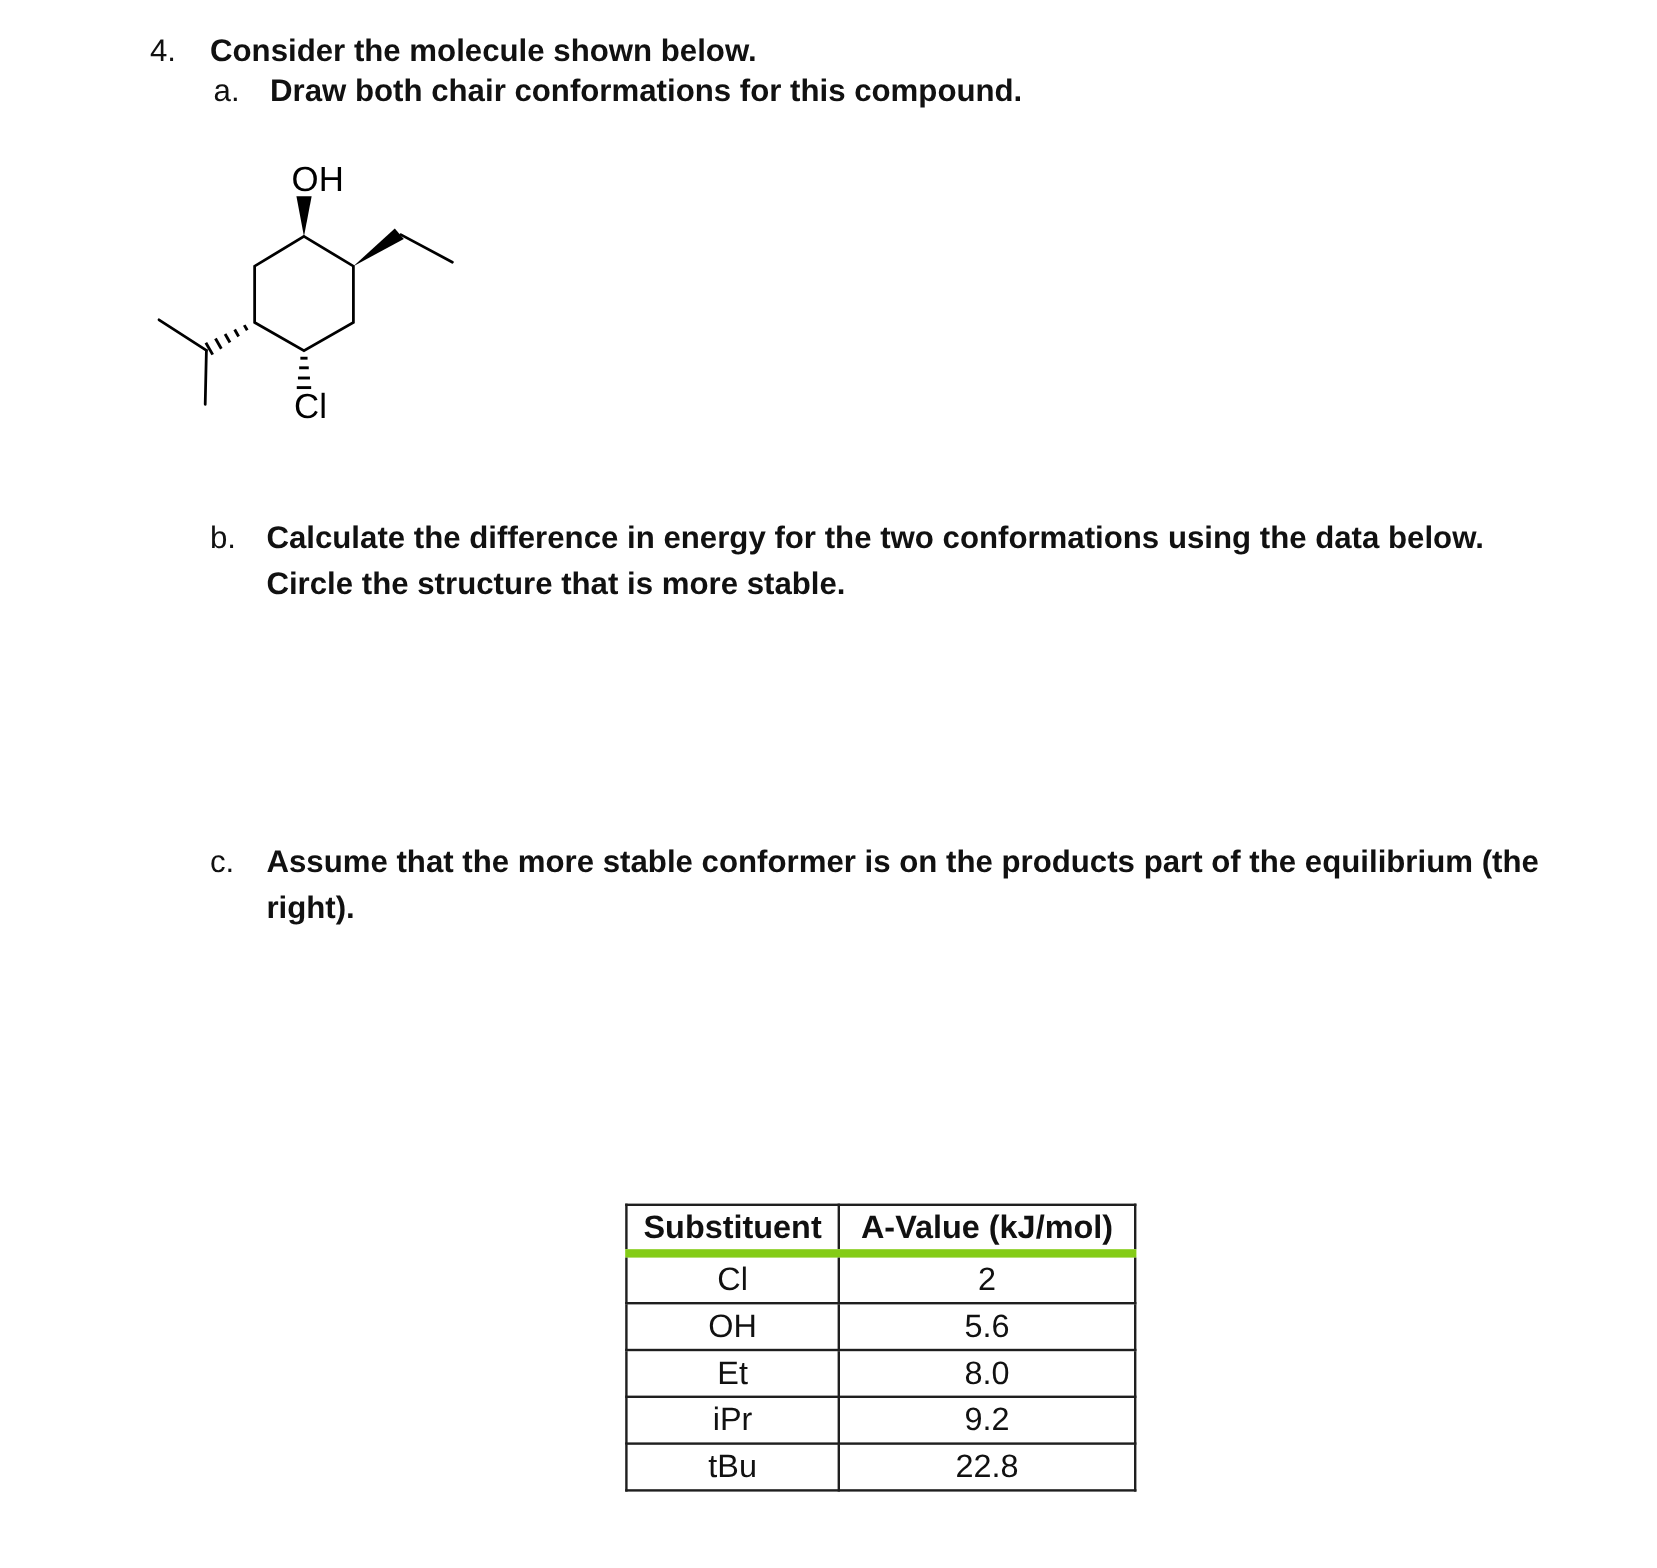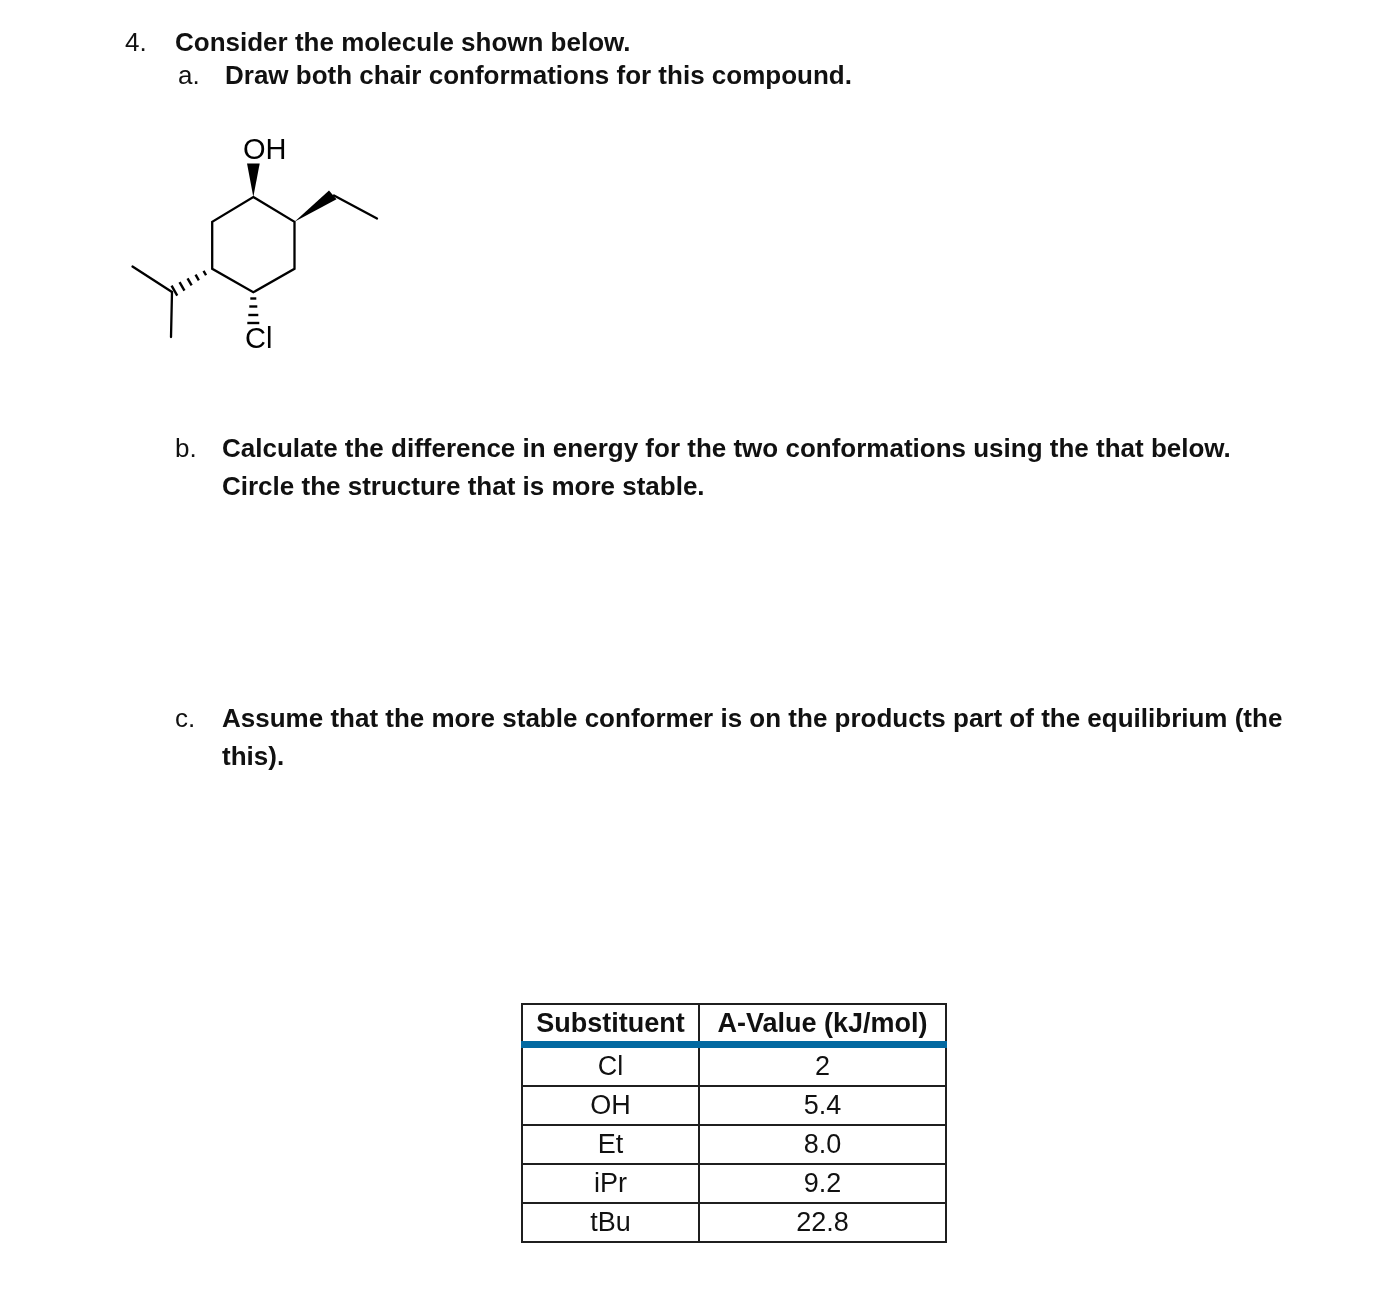--- a/index.html
+++ b/index.html
@@ -40,21 +40,21 @@
     color: #111111;
   }
   table.avalues th, table.avalues td {
     border: 2px solid #1f1f1f;
     text-align: center;
     padding: 0;
   }
   table.avalues th {
     font-weight: bold;
     height: 36px;
-    border-bottom: 7px solid #0369a1;
+    border-bottom: 7px solid #84cc16;
     margin-top: 36px;
   }
   table.avalues td { height: 37px; }
   .col-sub { width: 177px; }
   .col-val { width: 247px; }
 </style>
 </head>
 <body>
 
 <div id="page">
@@ -102,30 +102,30 @@
       <line x1="171.56" y1="285.66" x2="177.24" y2="295.54"></line>
     </g>
 
     <text x="243" y="159" font-size="29">OH</text>
     <text x="245" y="348" font-size="29">Cl</text>
   </svg>
 
   <div class="textblock" style="left:175px; top:430px;">
     <div class="plabel">b.</div>
     <div class="lines">
-      <div>Calculate the difference in energy for the two conformations using the that below.</div>
+      <div>Calculate the difference in energy for the two conformations using the data below.</div>
       <div>Circle the structure that is more stable.</div>
     </div>
   </div>
 
   <div class="textblock" style="left:175px; top:700px;">
     <div class="plabel">c.</div>
     <div class="lines">
       <div>Assume that the more stable conformer is on the products part of the equilibrium (the</div>
-      <div>this).</div>
+      <div>right).</div>
     </div>
   </div>
 
   <table class="avalues">
     <colgroup>
         <col class="col-sub">
         <col class="col-val">
       </colgroup>
     <thead>
       <tr>
@@ -133,21 +133,21 @@
         <th>A-Value (kJ/mol)</th>
       </tr>
     </thead>
     <tbody>
       <tr>
         <td>Cl</td>
         <td>2</td>
       </tr>
       <tr>
         <td>OH</td>
-        <td>5.4</td>
+        <td>5.6</td>
       </tr>
       <tr>
         <td>Et</td>
         <td>8.0</td>
       </tr>
       <tr>
         <td>iPr</td>
         <td>9.2</td>
       </tr>
       <tr>

